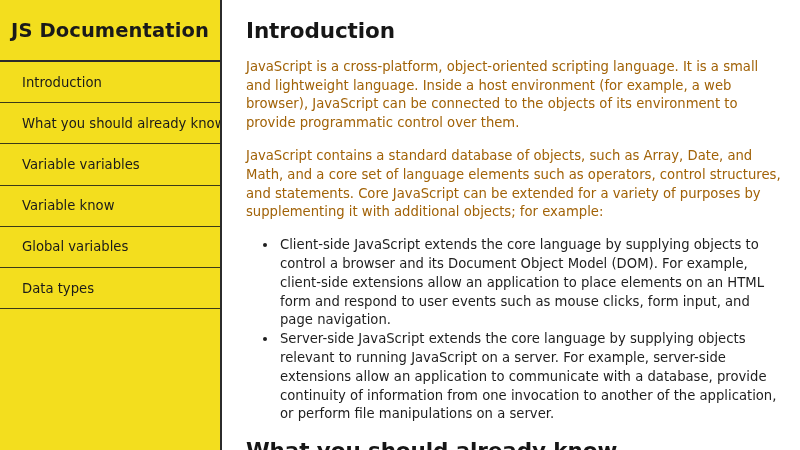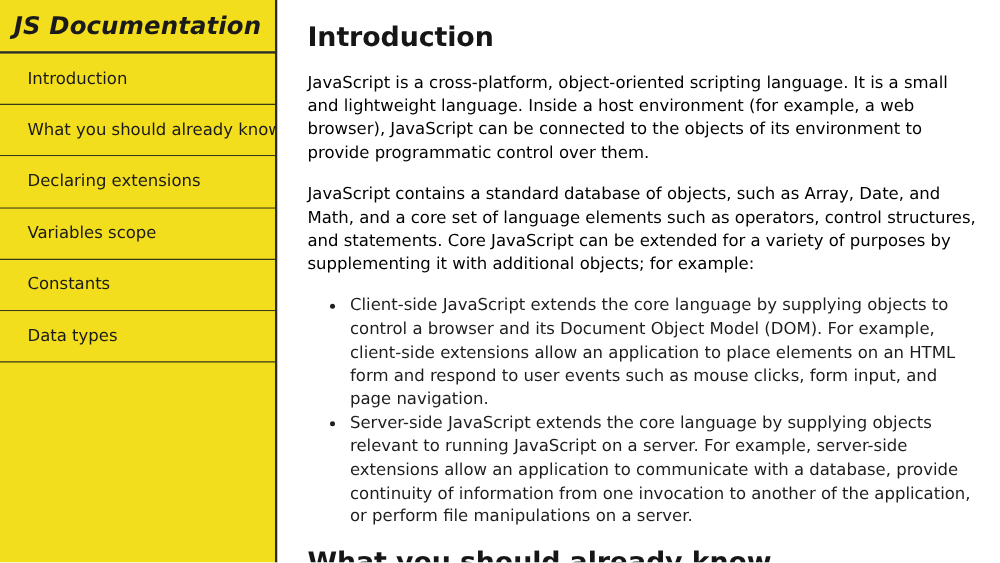--- a/index.html
+++ b/index.html
@@ -23,27 +23,26 @@
   #navbar {
     width: 222px;
     min-width: 222px;
     height: 450px;
     background: #f3de1e;
     border-right: 2px solid #2b2b2b;
     overflow: hidden;
     position: relative;
   }
   #nav-header {
-    height: 43px;
+    height: 62px;
     display: flex;
     align-items: center;
     justify-content: center;
     border-bottom: 2px solid #2b2b2b;
     padding: 0 10px;
-    font-style: italic;
   }
   #nav-header .title {
     font-size: 19.5px;
     font-weight: bold;
     color: #1a1a1a;
     letter-spacing: 0.1px;
     white-space: nowrap;
     font-family: "DejaVu Sans", sans-serif;
   }
   .nav-link {
@@ -74,21 +73,21 @@
     font-size: 21.5px;
     font-weight: bold;
     color: #161616;
     margin: 8px 0 14px 0;
     line-height: 1.2;
     letter-spacing: -0.1px;
   }
   .section p {
     font-size: 13.2px;
     line-height: 18.8px;
-    color: #000000;
+    color: #a16207;
     margin: 0 0 14px 0;
     max-width: 548px;
   }
   .section ul {
     margin: 0 0 14px 0;
     padding-left: 32px;
     max-width: 560px;
   }
   .section li {
     font-size: 13.2px;
@@ -110,27 +109,27 @@
       <span class="title">JS Documentation</span>
     </header>
 
     <a class="nav-link" href="#introduction">
       <span>Introduction</span>
     </a>
     <a class="nav-link" href="#what-you-should-already-know">
       <span>What you should already know</span>
     </a>
     <a class="nav-link" href="#declaring-variables">
-      <span>Declaring extensions</span>
+      <span>Variable variables</span>
     </a>
     <a class="nav-link" href="#variable-scope">
-      <span>Variables scope</span>
+      <span>Variable know</span>
     </a>
-    <a class="nav-link" href="#constants">
-      <span>Constants</span>
+    <a class="nav-link" href="#global-variables">
+      <span>Global variables</span>
     </a>
     <a class="nav-link" href="#data-types">
       <span>Data types</span>
     </a>
   </nav>
 
   <main id="main-doc">
 
     <section class="section" id="section-intro">
       <h1>Introduction</h1>

